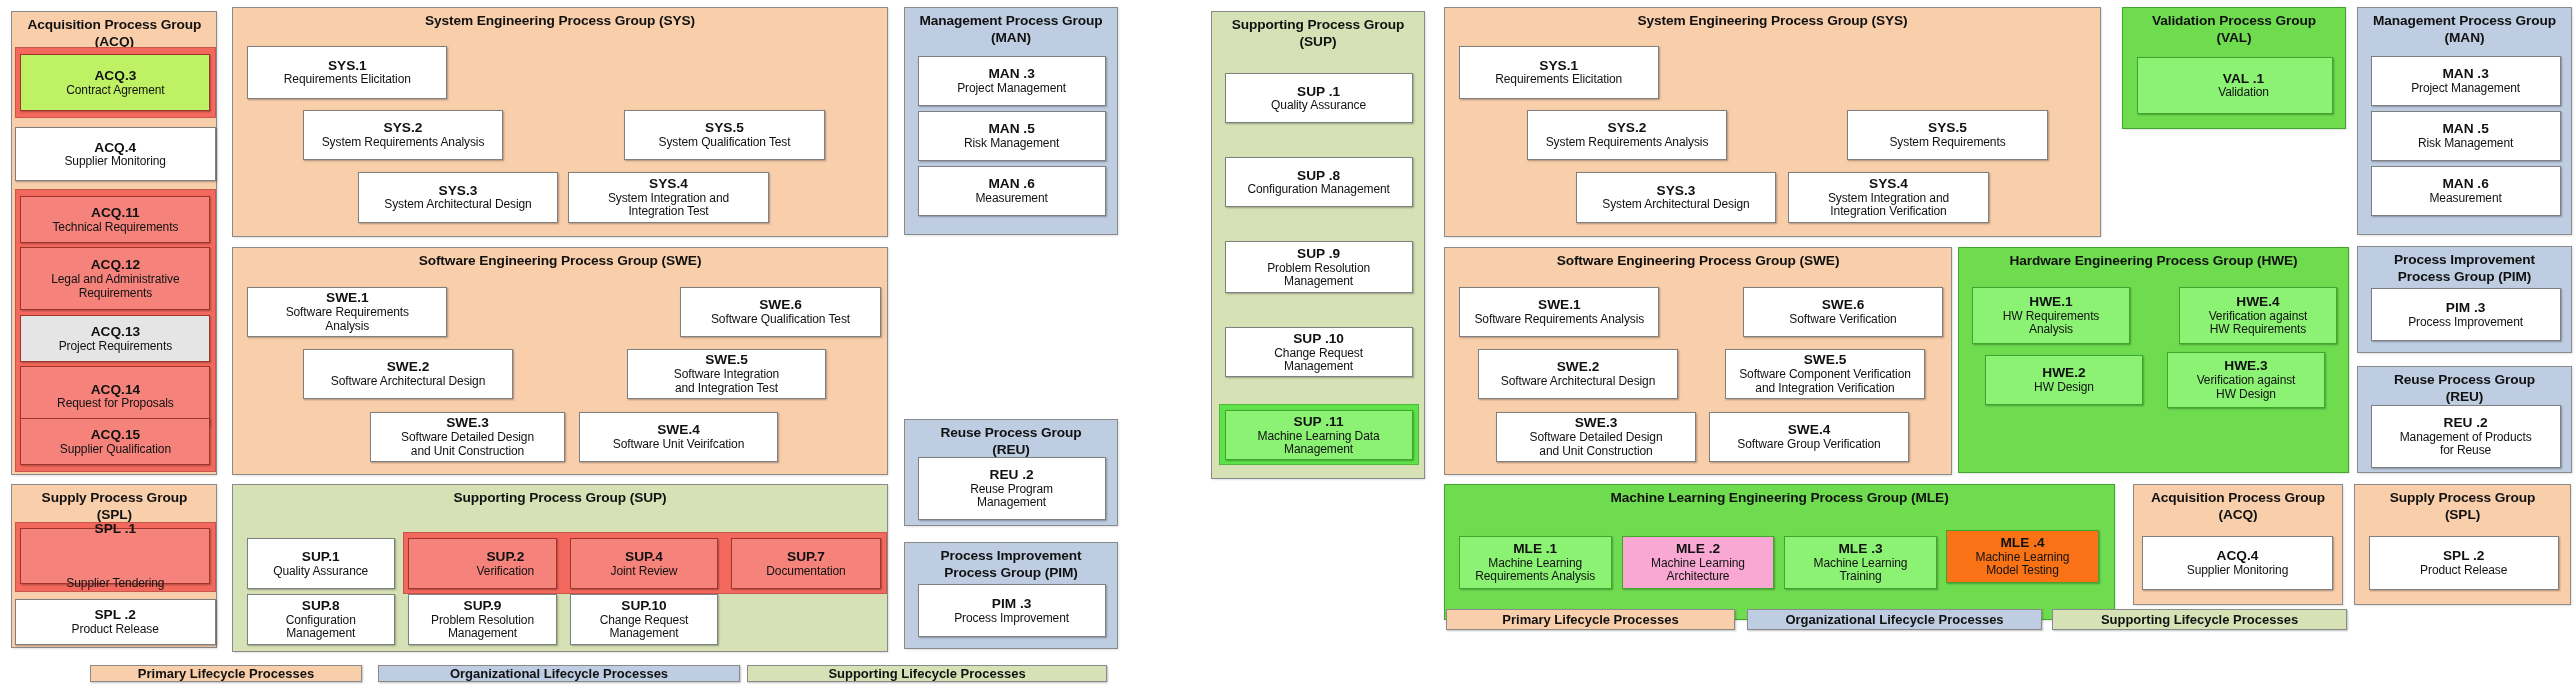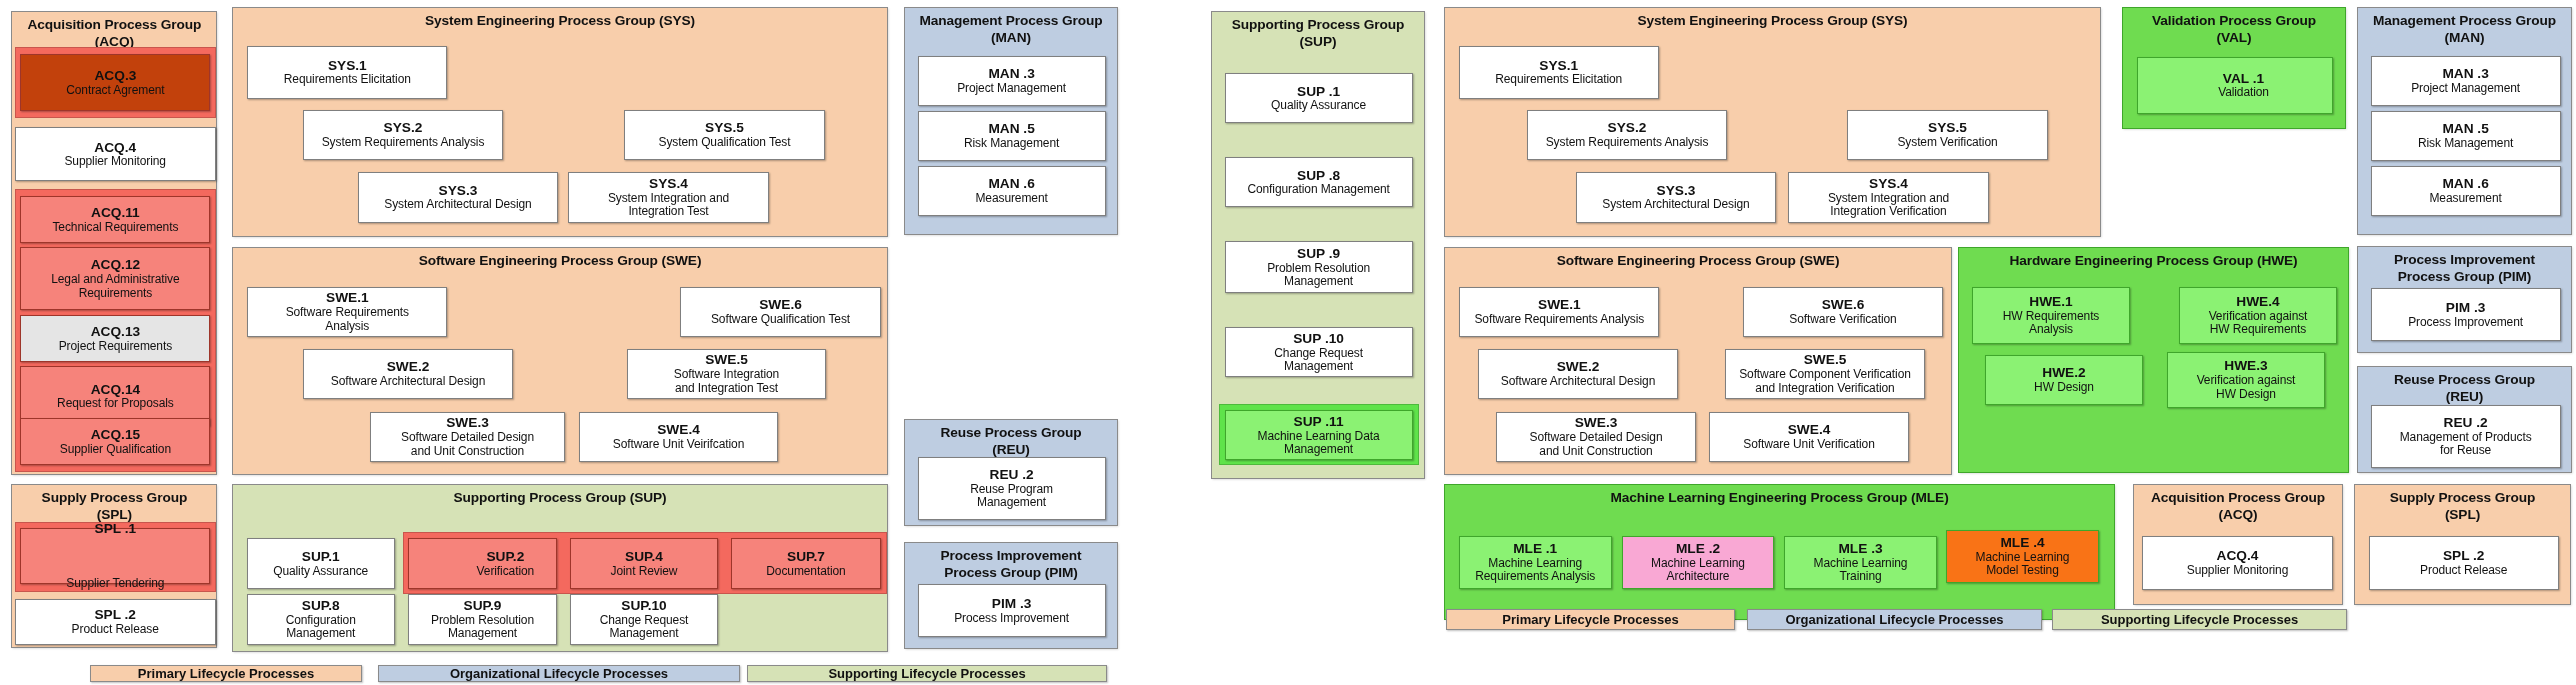--- a/index.html
+++ b/index.html
@@ -66,21 +66,21 @@
 </style>
 </head>
 <body>
 
 <div class="canvas" id="canvas">
     <div class="diagram">
       <div class="group" style="left: 11.4px; top: 11.4px; width: 206px; height: 464px; background: rgb(248, 206, 171); border-color: rgb(138, 138, 138);">
         <div class="group-title">Acquisition Process Group
 (ACQ)</div>
         <div class="wrap" style="left: 2.3px; top: 35px; width: 201px; height: 71px; background: rgb(244, 105, 94);"></div>
-        <div class="box" style="left: 8px; top: 42px; width: 190px; height: 57px; background: #c2410c; border-color: rgb(158, 53, 42);">
+        <div class="box" style="left: 8px; top: 42px; width: 190px; height: 57px; background: #bef264; border-color: rgb(158, 53, 42);">
           <div class="process-code">ACQ.3</div>
           <div class="process-name">Contract Agrement</div>
         </div>
         <div class="box" style="left: 2.3px; top: 115px; width: 201px; height: 54px; background: rgb(255, 255, 255); border-color: rgb(127, 127, 127);">
           <div class="process-code">ACQ.4</div>
           <div class="process-name">Supplier Monitoring</div>
         </div>
         <div class="wrap" style="left: 2.3px; top: 177px; width: 201px; height: 283px; background: rgb(244, 105, 94);"></div>
         <div class="box" style="left: 8px; top: 184px; width: 190px; height: 47px; background: rgb(246, 131, 123); border-color: rgb(158, 53, 42);">
           <div class="process-code">ACQ.11</div>
@@ -274,21 +274,21 @@
         <div class="box" style="left: 13.7px; top: 38px; width: 200px; height: 53px; background: rgb(255, 255, 255); border-color: rgb(127, 127, 127);">
           <div class="process-code">SYS.1</div>
           <div class="process-name">Requirements Elicitation</div>
         </div>
         <div class="box" style="left: 82px; top: 102px; width: 200px; height: 50px; background: rgb(255, 255, 255); border-color: rgb(127, 127, 127);">
           <div class="process-code">SYS.2</div>
           <div class="process-name">System Requirements Analysis</div>
         </div>
         <div class="box" style="left: 402px; top: 102px; width: 201px; height: 50px; background: rgb(255, 255, 255); border-color: rgb(127, 127, 127);">
           <div class="process-code">SYS.5</div>
-          <div class="process-name">System Verification</div>
+          <div class="process-name">System Requirements</div>
         </div>
         <div class="box" style="left: 131px; top: 164px; width: 200px; height: 51px; background: rgb(255, 255, 255); border-color: rgb(127, 127, 127);">
           <div class="process-code">SYS.3</div>
           <div class="process-name">System Architectural Design</div>
         </div>
         <div class="box" style="left: 343px; top: 164px; width: 201px; height: 51px; background: rgb(255, 255, 255); border-color: rgb(127, 127, 127);">
           <div class="process-code">SYS.4</div>
           <div class="process-name">System Integration and
 Integration Verification</div>
         </div>
@@ -336,21 +336,21 @@
           <div class="process-name">Software Component Verification
 and Integration Verification</div>
         </div>
         <div class="box" style="left: 51px; top: 164px; width: 200px; height: 50px; background: rgb(255, 255, 255); border-color: rgb(127, 127, 127);">
           <div class="process-code">SWE.3</div>
           <div class="process-name">Software Detailed Design
 and Unit Construction</div>
         </div>
         <div class="box" style="left: 264px; top: 164px; width: 200px; height: 50px; background: rgb(255, 255, 255); border-color: rgb(127, 127, 127);">
           <div class="process-code">SWE.4</div>
-          <div class="process-name">Software Unit Verification</div>
+          <div class="process-name">Software Group Verification</div>
         </div>
       </div>
       <div class="group" style="left: 1958px; top: 247px; width: 391px; height: 226px; background: rgb(111, 220, 80); border-color: rgb(63, 166, 43);">
         <div class="group-title">Hardware Engineering Process Group (HWE)</div>
         <div class="box" style="left: 13px; top: 39px; width: 158px; height: 57px; background: rgb(139, 242, 115); border-color: rgb(63, 166, 43);">
           <div class="process-code">HWE.1</div>
           <div class="process-name">HW Requirements
 Analysis</div>
         </div>
         <div class="box" style="left: 220px; top: 39px; width: 158px; height: 57px; background: rgb(139, 242, 115); border-color: rgb(63, 166, 43);">

